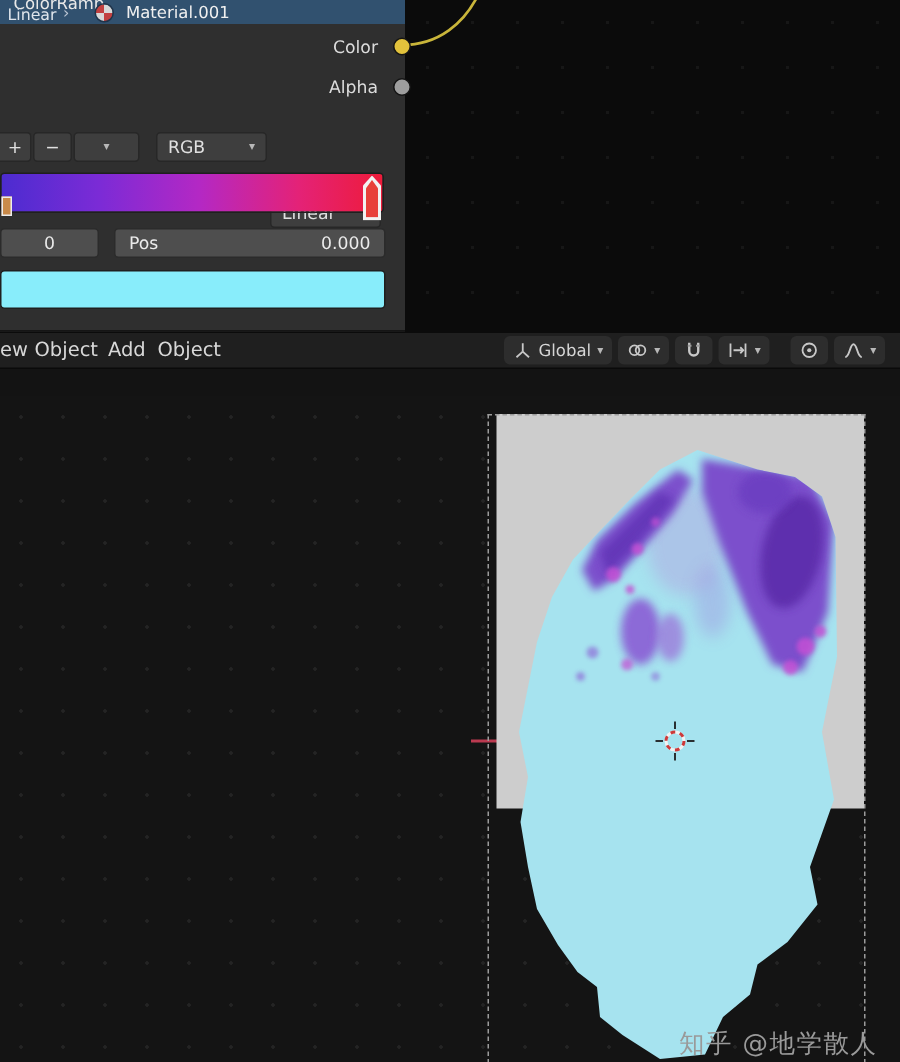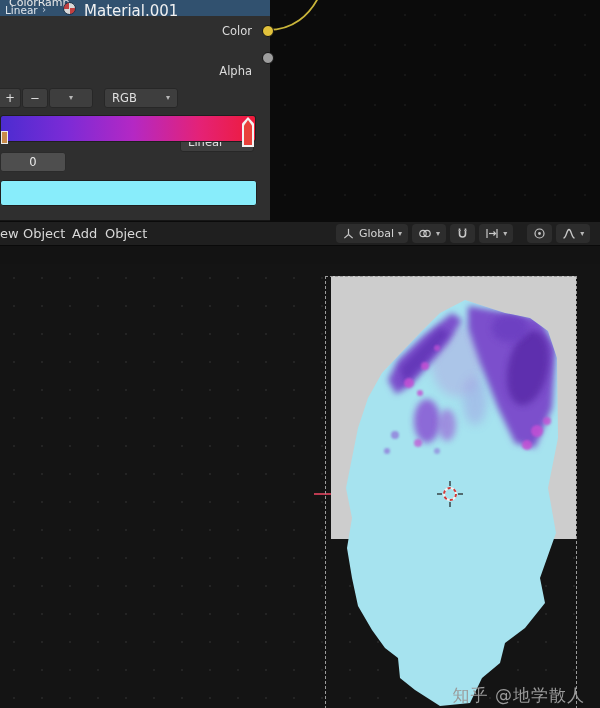--- a/index.html
+++ b/index.html
@@ -13,25 +13,25 @@
   .noodle{position:absolute;left:260px;top:0;}
   .node-panel{position:absolute;left:0;top:0;width:270px;height:220px;background:#2f2f2f;
     border-bottom:1px solid #151515;}
   .mat-header{position:absolute;left:0;top:0;width:270px;height:16px;background:#31516f;overflow:hidden;}
   .nodetitle{position:absolute;left:9px;top:-4px;font-size:11px;color:#e8e8e8;}
   .bc-obj{position:absolute;left:5px;top:4px;font-size:10.5px;color:#dfe5ec;}
   .bc-sep{position:absolute;left:42px;top:3px;font-size:10.5px;color:#b9c4d2;}
   .mat-icon{position:absolute;left:63px;top:2px;width:11px;height:11px;border-radius:50%;
     background:conic-gradient(#d8d8d8 0 90deg,#c24040 90deg 180deg,#d8d8d8 180deg 270deg,#c24040 270deg);
     border:1px solid #20344a;}
-  .bc-mat{position:absolute;left:84px;top:1.5px;font-size:15px;color:#f0f0f0;}
+  .bc-mat{position:absolute;left:84px;top:1.5px;font-size:11px;color:#f0f0f0;}
 
   .sock-label{position:absolute;font-size:11.5px;color:#dcdcdc;}
   .sl-color{right:18px;top:24px;}
-  .sl-alpha{right:18px;top:51px;margin-top:13px;}
+  .sl-alpha{right:18px;top:51px;}
   .socket{position:absolute;width:10px;height:10px;border-radius:50%;border:1px solid #141414;}
   .sock-color{left:262px;top:25px;background:#e2c23c;}
   .sock-alpha{left:262px;top:52px;background:#9e9e9e;}
 
   .btn{position:absolute;top:88px;height:20px;background:#3e3e3e;border:1px solid #272727;
     border-radius:3px;color:#e0e0e0;font-size:11.5px;display:flex;align-items:center;
     justify-content:center;box-sizing:border-box;}
   #btn-plus{left:0;width:21px;border-left:none;border-radius:0 3px 3px 0;}
   #btn-minus{left:22px;width:26px;}
   #btn-specials{left:49px;width:44px;}
@@ -123,20 +123,24 @@
 
       <div id="ramp">
         <div id="stop-left"></div>
         <div id="stop-right-outer">
           <div id="stop-right-inner"></div>
         </div>
       </div>
 
       <div class="field" id="f-index">
         <span>0</span>
+      </div>
+      <div class="field" id="f-pos">
+        <span>Pos</span>
+        <span>0.000</span>
       </div>
 
       <div id="swatch"></div>
     </div>
 
     <div class="socket sock-color"></div>
     <div class="socket sock-alpha"></div>
   </div>
 
   <div class="vp-header">

